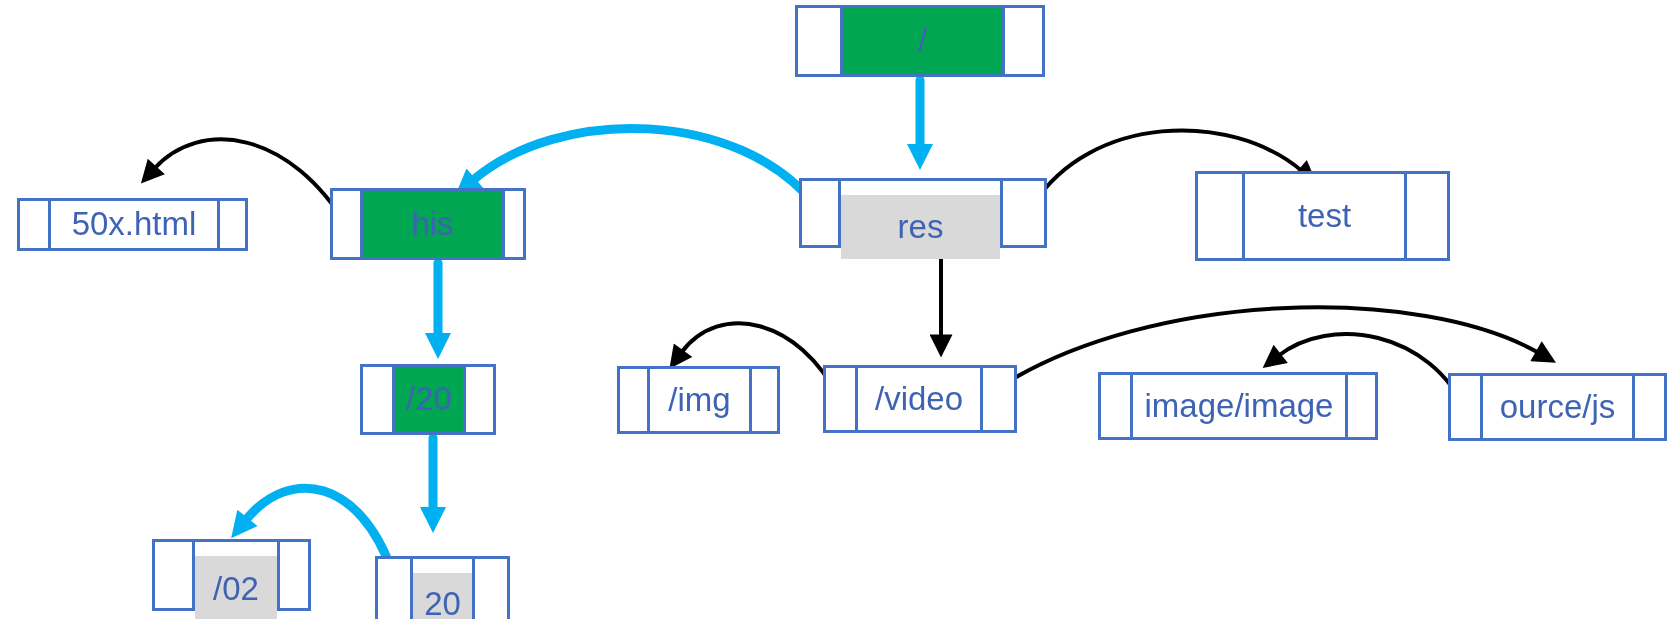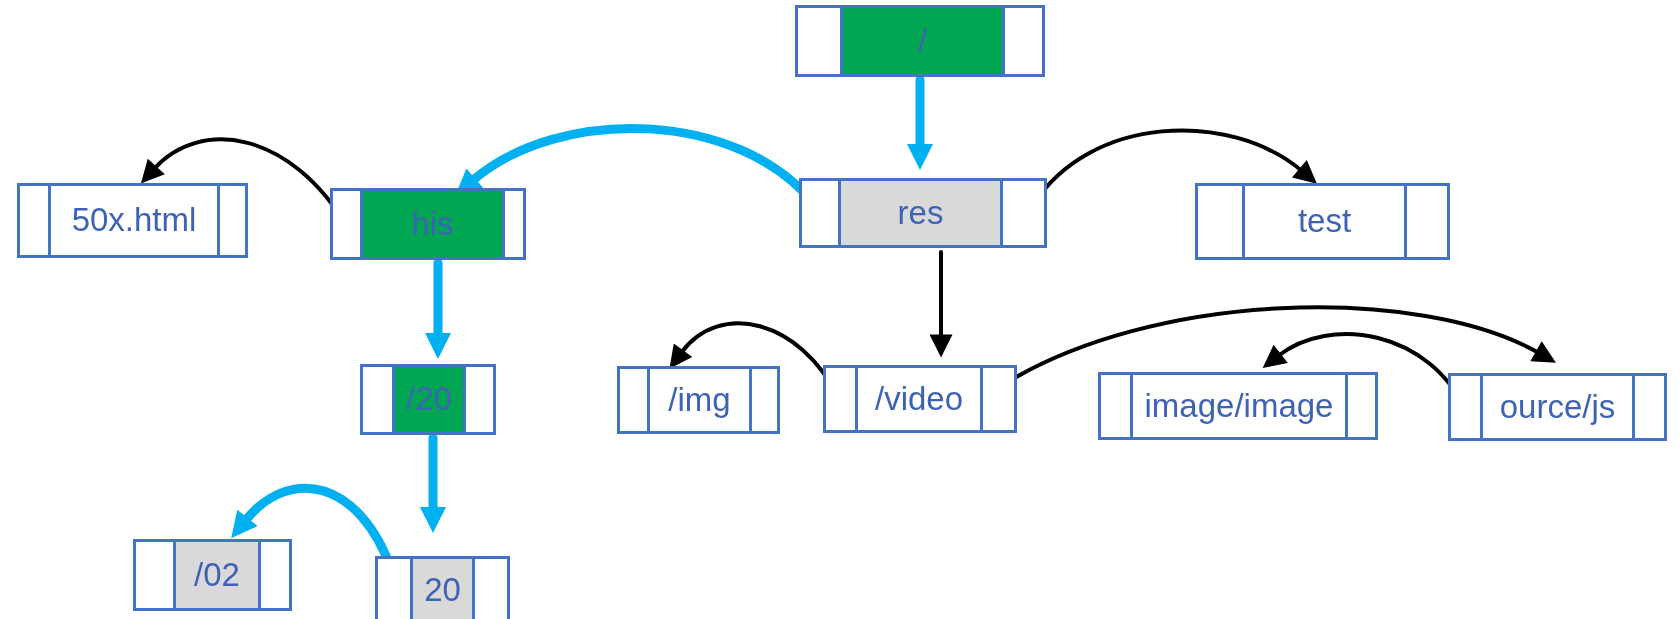--- a/index.html
+++ b/index.html
@@ -36,21 +36,21 @@
     display: flex;
     align-items: center;
     justify-content: center;
     font-size: 33px;
     color: var(--node-text, #3E63B4);
     white-space: nowrap;
     line-height: 1;
     padding-bottom: 2px;
   }
   .fill-green .cell.mid { background: var(--green-fill, #00A651); }
-  .fill-gray  .cell.mid { background: var(--gray-fill, #D9D9D9); }
+  .fill-gray  .cell.mid { background: var(--gray-fill, #D9D9D9); margin-top: 14px; }
 </style>
 </head>
 <body>
 
 <div id="canvas">
 
   <svg id="edges" viewBox="0 0 1677 619" xmlns="http://www.w3.org/2000/svg">
     <defs>
       <marker id="mb" viewBox="0 0 10 10" refX="1.5" refY="5" markerWidth="30" markerHeight="26" orient="auto" markerUnits="userSpaceOnUse">
         <path class="head-blue" d="M0 0 L10 5 L0 10 z"></path>
@@ -85,27 +85,27 @@
     <div class="cell mid">res</div>
     <div class="cell right" style="width:44px"></div>
   </div>
 
   <div class="node fill-green" style="left:330px;top:188px;width:196px;height:72px">
     <div class="cell left" style="width:30px"></div>
     <div class="cell mid">his</div>
     <div class="cell right" style="width:21px"></div>
   </div>
 
-  <div class="node" style="left:17px;top:183px;width:231px;height:75px">
+  <div class="node" style="left:17px;top:198px;width:231px;height:53px">
     <div class="cell left" style="width:31px"></div>
     <div class="cell mid">50x.html</div>
     <div class="cell right" style="width:28px"></div>
   </div>
 
-  <div class="node" style="left:1195px;top:183px;width:255px;height:77px">
+  <div class="node" style="left:1195px;top:171px;width:255px;height:90px">
     <div class="cell left" style="width:47px"></div>
     <div class="cell mid">test</div>
     <div class="cell right" style="width:43px"></div>
   </div>
 
   <div class="node" style="left:617px;top:366px;width:163px;height:68px">
     <div class="cell left" style="width:30px"></div>
     <div class="cell mid">/img</div>
     <div class="cell right" style="width:28px"></div>
   </div>
@@ -127,21 +127,21 @@
     <div class="cell mid">ource/js</div>
     <div class="cell right" style="width:32px"></div>
   </div>
 
   <div class="node fill-green" style="left:360px;top:364px;width:136px;height:71px">
     <div class="cell left" style="width:32px"></div>
     <div class="cell mid">/20</div>
     <div class="cell right" style="width:30px"></div>
   </div>
 
-  <div class="node fill-gray" style="left:133px;top:539px;width:159px;height:72px">
+  <div class="node fill-gray" style="left:152px;top:539px;width:159px;height:72px">
     <div class="cell left" style="width:40px"></div>
     <div class="cell mid">/02</div>
     <div class="cell right" style="width:31px"></div>
   </div>
 
   <div class="node fill-gray" style="left:375px;top:556px;width:135px;height:68px">
     <div class="cell left" style="width:35px"></div>
     <div class="cell mid">20</div>
     <div class="cell right" style="width:35px"></div>
   </div>

